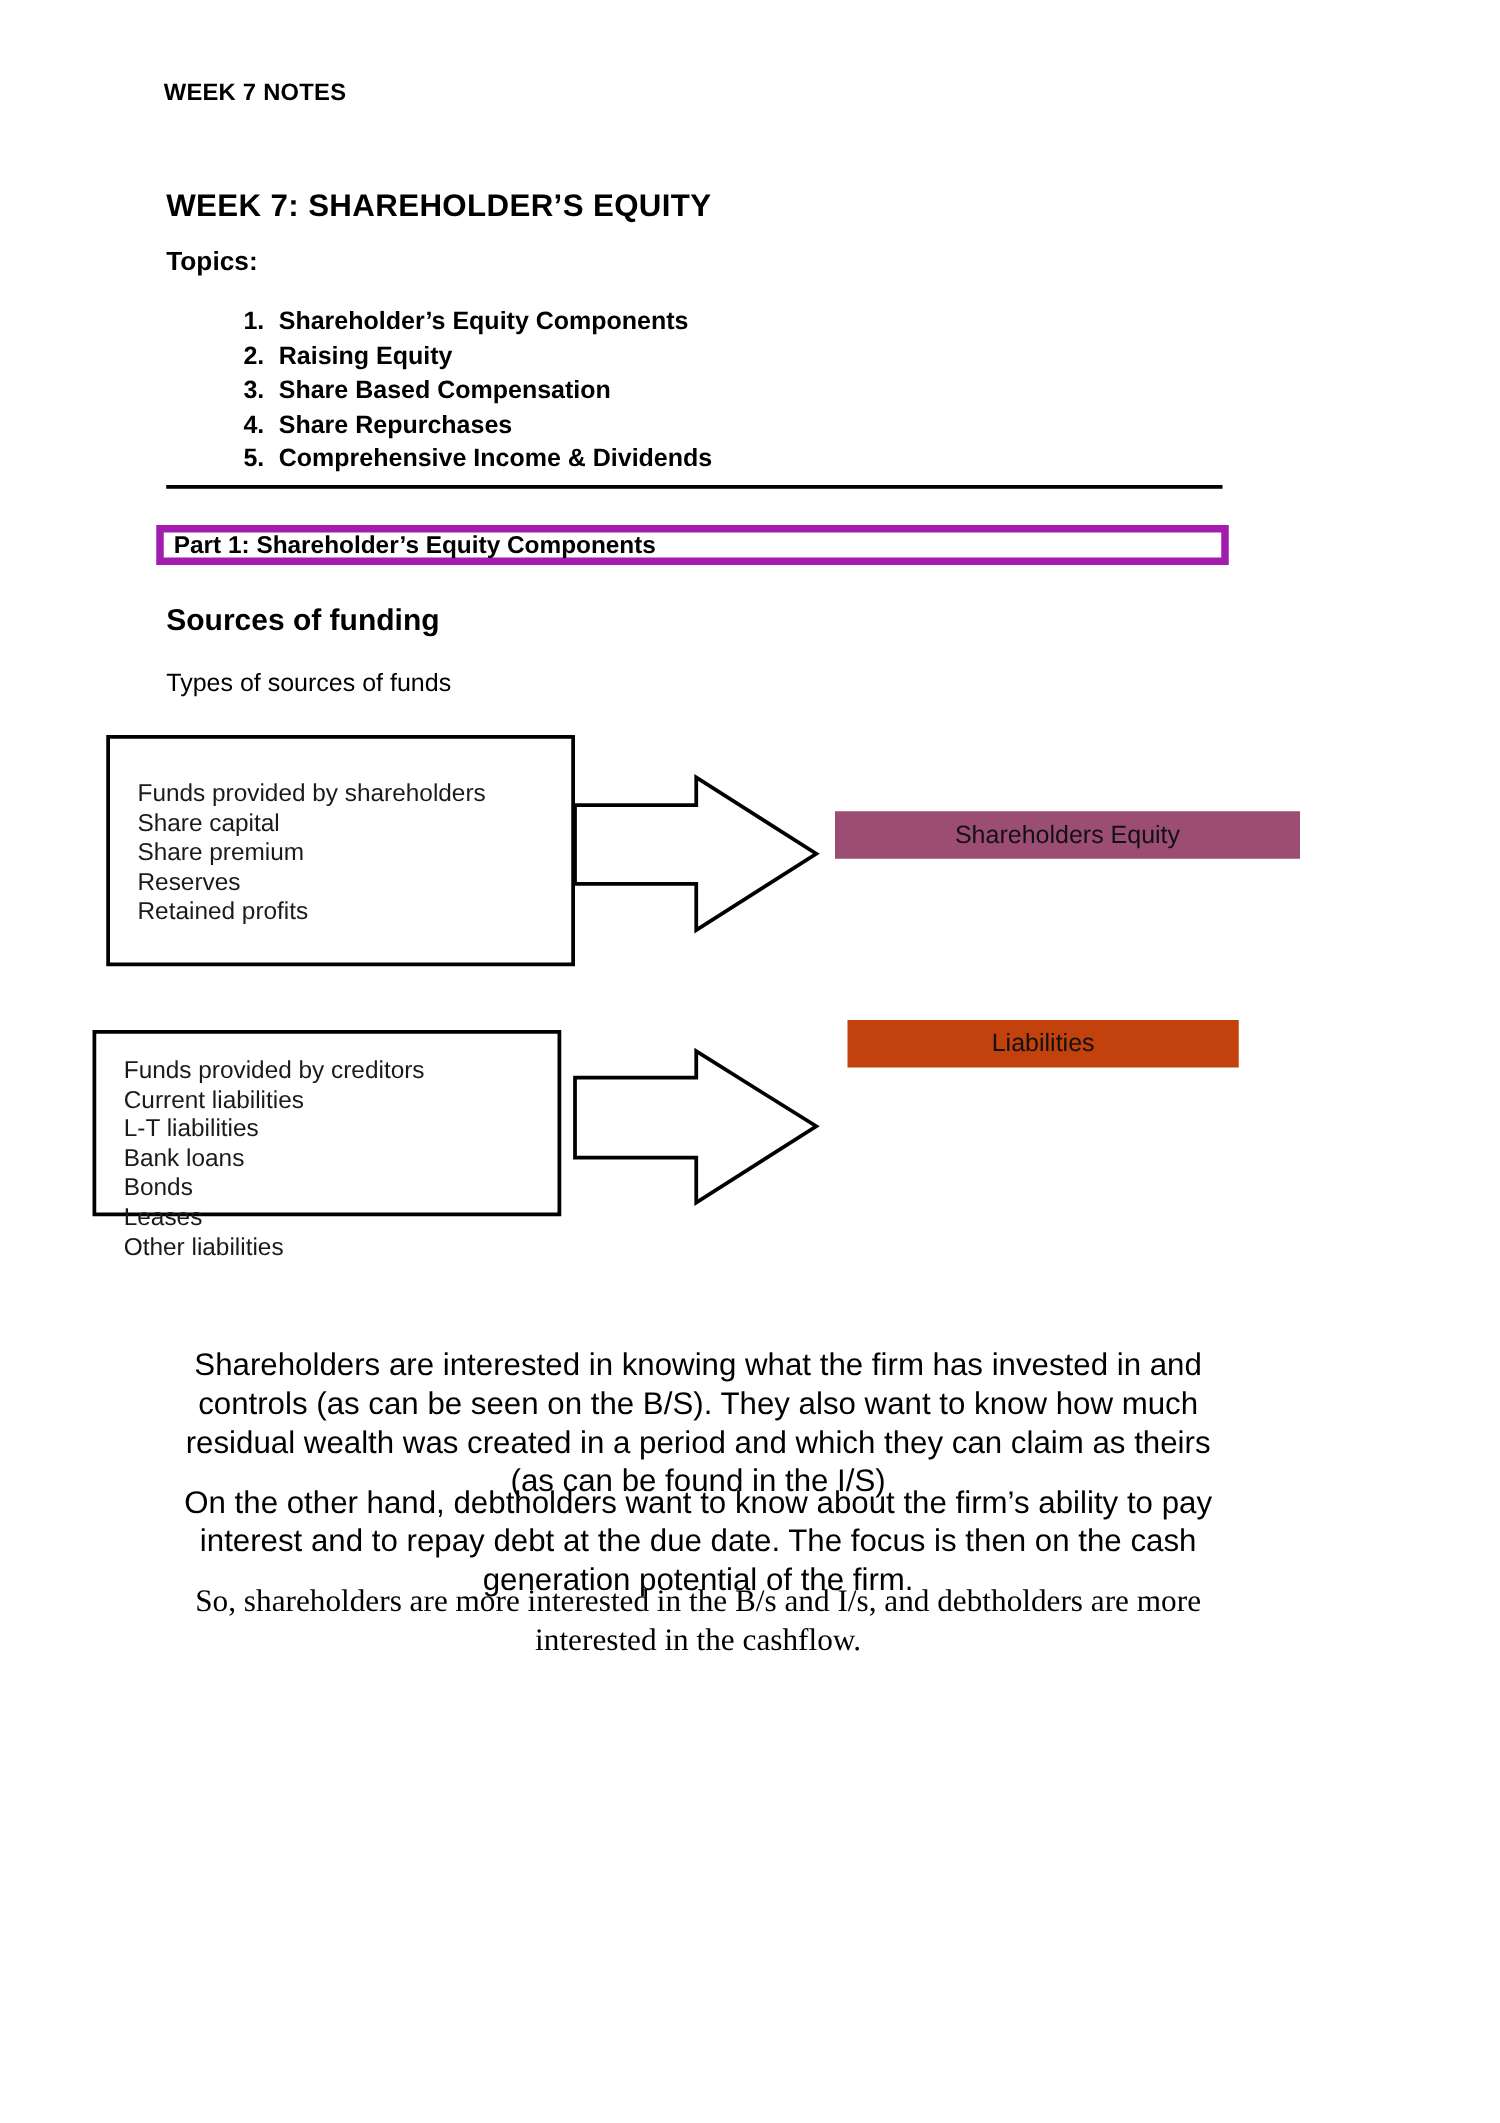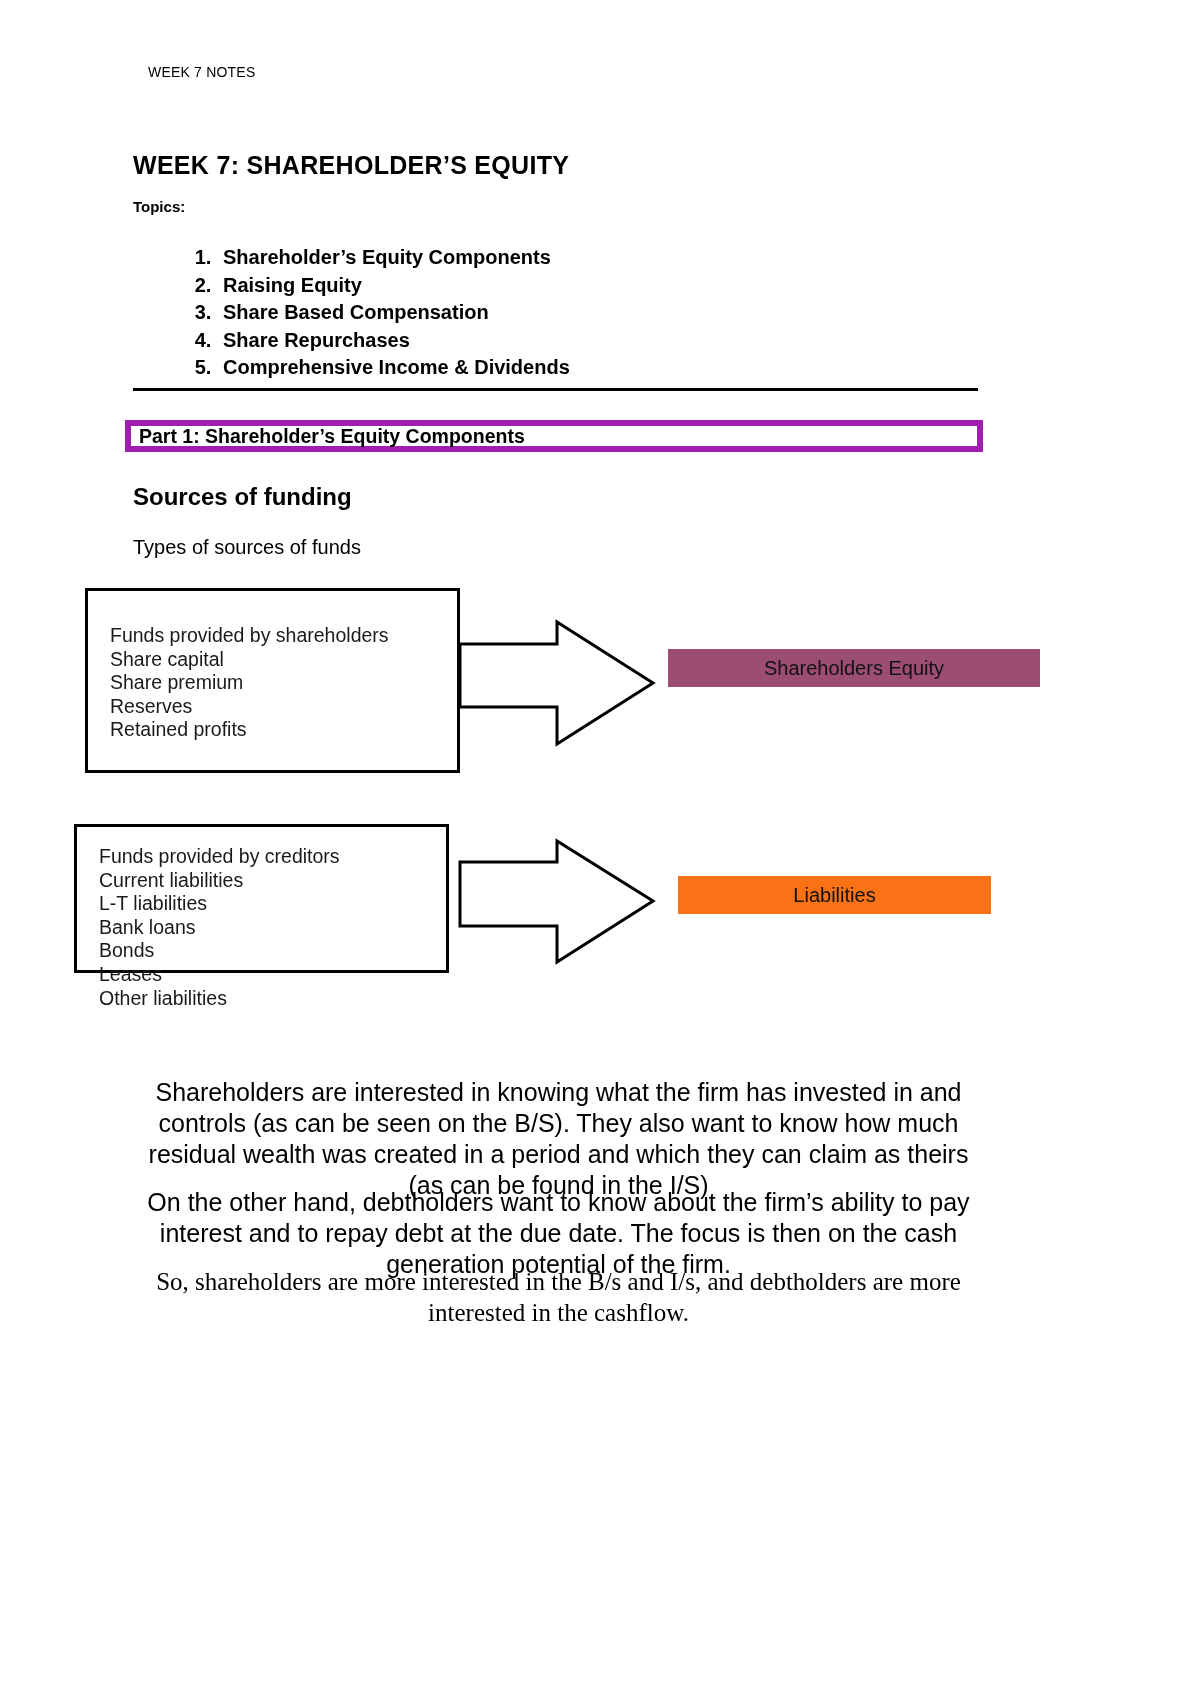--- a/index.html
+++ b/index.html
@@ -18,43 +18,43 @@
 
   .page {
     position: absolute;
     inset: 0;
     background: #ffffff;
   }
 
   
   .header-note {
     position: absolute;
-    left: 148px;
+    left: 131px;
     top: 64px;
-    font-size: 14px;
+    font-size: 19px;
     letter-spacing: 0.2px;
-    font-weight: 400;
+    font-weight: 700;
     white-space: nowrap;
   }
 
   .doc-title {
     position: absolute;
     left: 133px;
     top: 134px;
     font-size: 25px;
     font-weight: bold;
     letter-spacing: 0.3px;
     white-space: nowrap;
   }
 
   .topics-label {
     position: absolute;
     left: 133px;
     top: 198px;
-    font-size: 15px;
+    font-size: 21px;
     font-weight: bold;
   }
 
   .topics-list {
     position: absolute;
     left: 133px;
     top: 228px;
     margin: 16px;
     padding: 0 0 0 68px;
     list-style: decimal;
@@ -137,22 +137,22 @@
     justify-content: center;
     font-family: "Liberation Sans", sans-serif;
     font-size: 20px;
     color: #111111;
   }
   .tag-bar.equity {
     left: 668px; top: 649px; width: 372px; height: 38px;
     background: #9C4D74;
   }
   .tag-bar.liab {
-    left: 678px; top: 876px; width: 313px; height: 38px;
-    background: #f97316;
+    left: 678px; top: 816px; width: 313px; height: 38px;
+    background: #c2410c;
   }
 
   .arrow-svg { position: absolute; left: 0; top: 0; overflow: visible; }
 
   
   .para {
     position: absolute;
     left: 136px;
     width: 845px;
     font-size: 25px;

